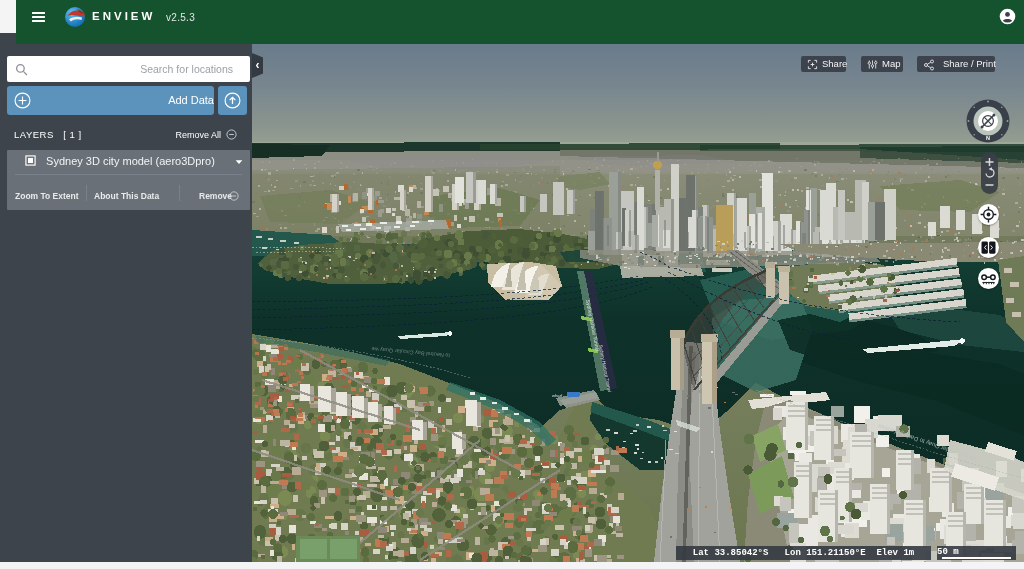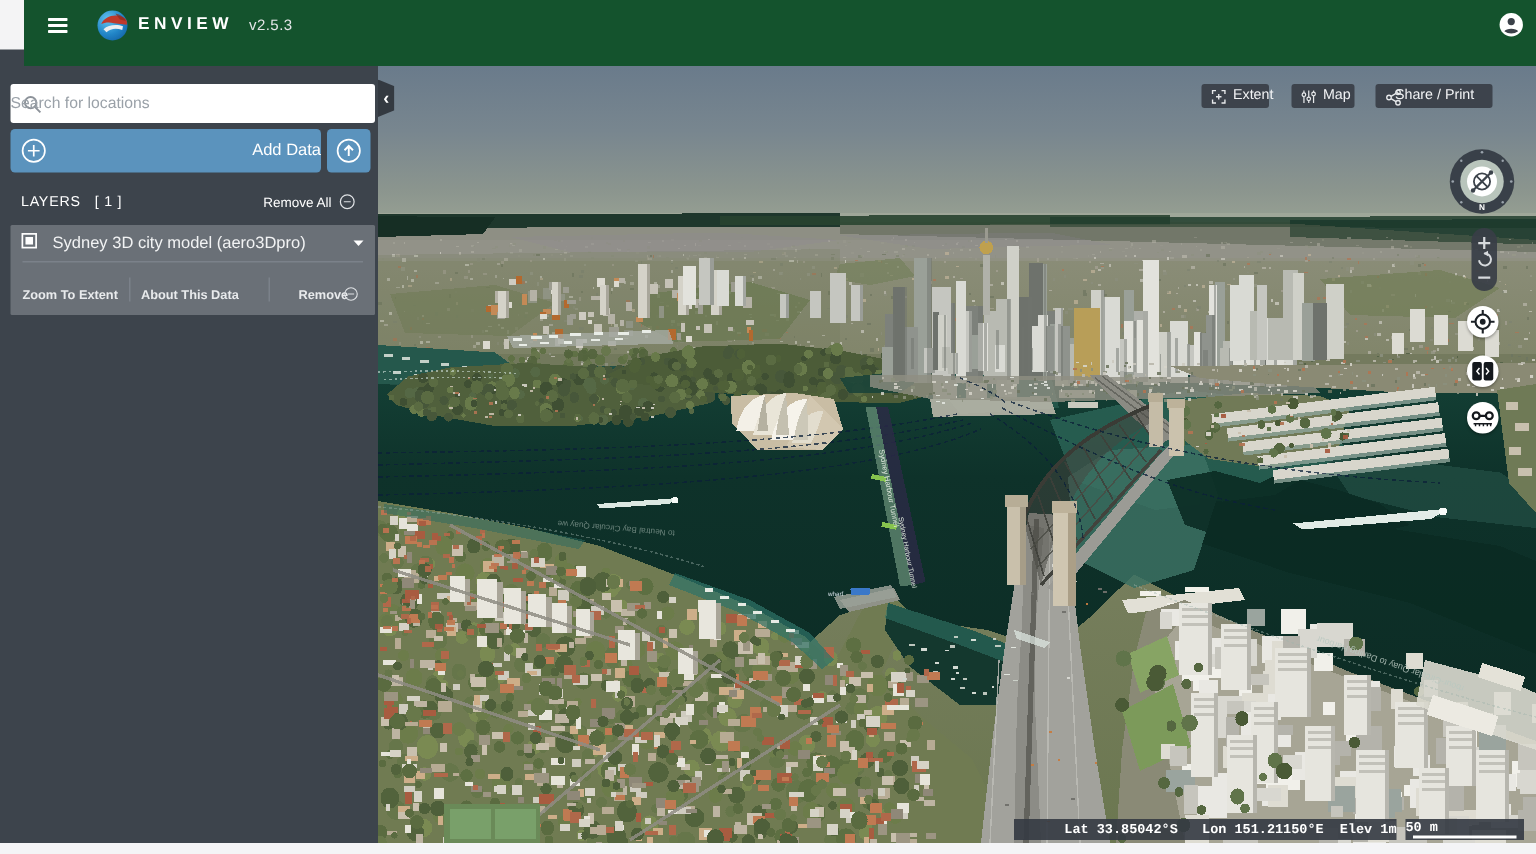--- a/index.html
+++ b/index.html
@@ -2,33 +2,33 @@
 <html><head><meta charset="utf-8"><style>
 *{margin:0;padding:0;box-sizing:border-box}
 body{width:1024px;height:569px;font-family:"Liberation Sans",sans-serif;overflow:hidden;background:#f4f4f5;position:relative}
 .topbar{position:absolute;left:16px;top:0;width:1024px;height:44px;background:#14532d;z-index:30}
 .burger{position:absolute;left:16px;top:12px;width:13px;height:10px}
 .burger div{height:2px;background:#fff;margin-bottom:2px;border-radius:0.5px}
 .brand{position:absolute;left:76px;top:10px;color:#fff;font-size:11.5px;font-weight:bold;letter-spacing:3px}
 .ver{position:absolute;left:150px;top:11.5px;color:#e4e6e8;font-size:10px;letter-spacing:0.3px}
 .sidebar{position:absolute;left:0;top:33px;width:252px;height:529px;background:#3d444c;z-index:20}
 .search{position:absolute;left:7px;top:23px;width:243px;height:26px;background:#fff;border-radius:2px}
-.search .ph{position:absolute;left:0;right:17px;top:7px;text-align:left;color:#9aa1a8;font-size:10.5px}
+.search .ph{position:absolute;left:0;right:17px;top:7px;text-align:right;color:#9aa1a8;font-size:10.5px}
 .tab{position:absolute;left:252px;top:53px;width:11px;height:25px;background:#343a41;color:#fff;z-index:21;
  clip-path:polygon(0 0,100% 18%,100% 82%,0 100%);font-size:12px;font-weight:bold;line-height:25px;text-align:center}
 .adddata{position:absolute;left:7px;top:53px;width:207px;height:29px;background:#5b93bd;border-radius:3px;color:#fff}
 .adddata span{position:absolute;left:0;right:0;top:8px;text-align:right;font-size:11px}
 .upload{position:absolute;left:218px;top:53px;width:29px;height:29px;background:#5b93bd;border-radius:3px}
 .layrow{position:absolute;left:14px;top:96px;right:15px;color:#fff;font-size:9.5px}
 .lpanel{position:absolute;left:7px;top:117px;width:243px;height:60px;background:#6a7077;border-radius:1px;color:#f2f3f4}
-.ltitle{position:absolute;left:7px;top:5px;font-size:11px}
+.ltitle{position:absolute;left:18px;top:5px;font-size:11px}
 .lbtns{position:absolute;left:0;right:0;top:41px;font-size:8.5px;font-weight:bold;color:#e8eaec}
 .btn{position:absolute;height:16px;background:rgba(56,62,70,0.92);border-radius:2px;color:#f2f3f5;font-size:9.5px;line-height:16px;z-index:25}
 .coord{position:absolute;left:676px;top:546px;width:255px;height:14px;background:rgba(52,58,66,0.9);color:#fff;
- font-family:"Liberation Mono",monospace;font-weight:bold;font-size:9px;line-height:14px;text-align:right;z-index:25;letter-spacing:0px}
+ font-family:"Liberation Mono",monospace;font-weight:bold;font-size:9px;line-height:14px;text-align:center;z-index:25;letter-spacing:0px}
 .scale{position:absolute;left:937px;top:546px;width:79px;height:14px;background:rgba(52,58,66,0.9);color:#fff;
  font-family:"Liberation Mono",monospace;font-weight:bold;font-size:9px;line-height:12px;z-index:25}
 .scale .line{position:absolute;left:5px;right:5px;bottom:1.5px;height:1.5px;background:#fff}
 .bstrip{position:absolute;left:0;top:562px;width:1024px;height:7px;background:#f4f4f6;z-index:28}
 .circb{position:absolute;width:21px;height:21px;border-radius:50%;background:#fff;z-index:25;box-shadow:0 1px 2px rgba(0,0,0,0.35)}
 </style></head><body>
 <svg width="772" height="529" viewBox="252 33 772 529" style="position:absolute;left:252px;top:33px" shape-rendering="crispEdges">
     <defs>
 <linearGradient id="sky" x1="0" y1="0" x2="0" y2="1">
 <stop offset="0" stop-color="#66788a"></stop>
@@ -479,37 +479,37 @@
   </div>
  </div>
 </div>
 <div class="tab">‹</div>
 
 <div class="btn" style="left:801px;top:56px;width:45px;white-space:nowrap">
  <svg width="11" height="11" viewBox="0 0 24 24" style="position:absolute;left:6px;top:3px">
   <path d="M3,8 V3 H8 M16,3 H21 V8 M21,16 V21 H16 M8,21 H3 V16" fill="none" stroke="#e8eaec" stroke-width="2"></path>
   <path d="M12,8 V16 M8,12 H16" stroke="#e8eaec" stroke-width="2"></path>
  </svg>
- <span style="margin-left:21px">Extent</span></div>
+ <span style="margin-left:21px">Share</span></div>
 <div class="btn" style="left:861px;top:56px;width:42px;white-space:nowrap">
  <svg width="11" height="11" viewBox="0 0 24 24" style="position:absolute;left:6px;top:3px">
   <path d="M5,3 V21 M12,3 V21 M19,3 V21" stroke="#e8eaec" stroke-width="1.8"></path>
   <circle cx="5" cy="9" r="2.6" fill="#383e46" stroke="#e8eaec" stroke-width="1.8"></circle>
   <circle cx="12" cy="15" r="2.6" fill="#383e46" stroke="#e8eaec" stroke-width="1.8"></circle>
   <circle cx="19" cy="8" r="2.6" fill="#383e46" stroke="#e8eaec" stroke-width="1.8"></circle>
  </svg>
  <span style="margin-left:21px">Map</span></div>
 <div class="btn" style="left:917px;top:56px;width:78px;white-space:nowrap">
  <svg width="12" height="12" viewBox="0 0 24 24" style="position:absolute;left:6px;top:2.5px">
   <circle cx="18" cy="5" r="3" fill="none" stroke="#e8eaec" stroke-width="1.8"></circle>
   <circle cx="6" cy="12" r="3" fill="none" stroke="#e8eaec" stroke-width="1.8"></circle>
   <circle cx="18" cy="19" r="3" fill="none" stroke="#e8eaec" stroke-width="1.8"></circle>
   <path d="M8.7,10.5 L15.3,6.6 M8.7,13.5 L15.3,17.4" stroke="#e8eaec" stroke-width="1.8"></path>
  </svg>
- <span style="margin-left:13px">Share / Print</span></div>
+ <span style="margin-left:26px">Share / Print</span></div>
 
 <svg width="46" height="46" viewBox="0 0 46 46" style="position:absolute;left:965px;top:98px;z-index:25">
  <circle cx="23" cy="23" r="21.5" fill="#394049"></circle>
  <circle cx="23" cy="23" r="14.5" fill="#b9c5bc"></circle>
  <circle cx="23" cy="23" r="10" fill="#fff"></circle>
  <g stroke="#3c434b" stroke-width="1.2" fill="none">
   <circle cx="23" cy="23" r="5.4"></circle>
   <path d="M19.2,19.2 L26.8,26.8 M26.8,19.2 L19.2,26.8"></path>
   <path d="M16.5,29.5 L29.5,16.5" stroke-width="1.4"></path>
  </g>

